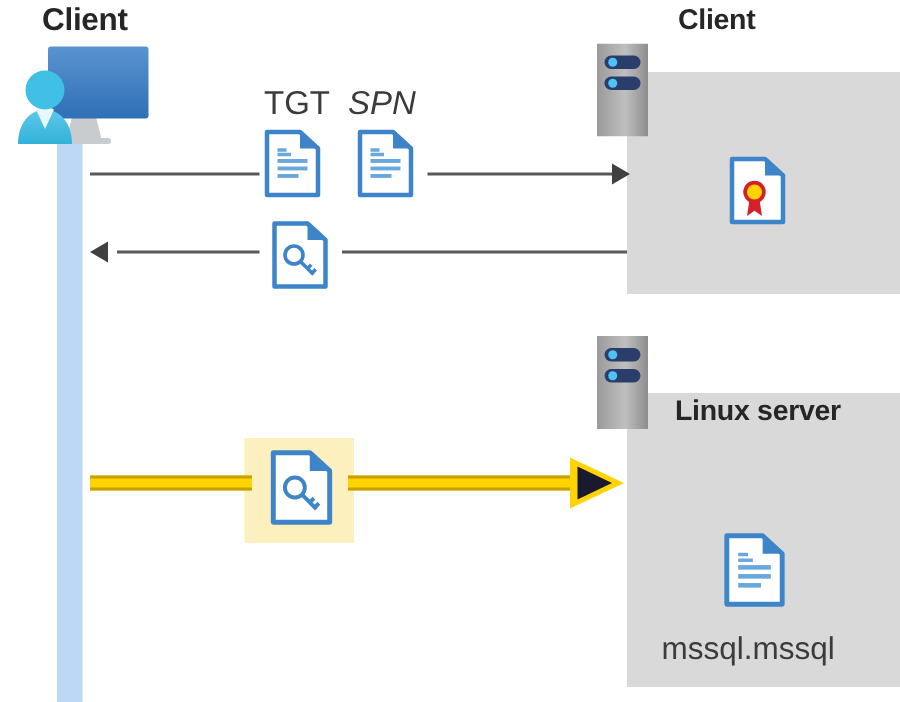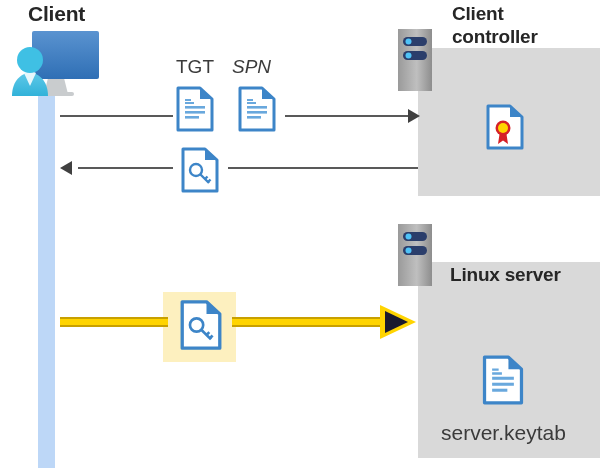--- a/index.html
+++ b/index.html
@@ -6,21 +6,21 @@
   body{width:600px;height:468px;position:relative;overflow:hidden;
        font-family:"Liberation Sans", sans-serif;}
   .stage{position:absolute;left:0;top:0;width:600px;height:360px;}
   .abs{position:absolute;}
 
   
   .hdr{font-weight:bold;color:#262626;letter-spacing:-0.2px;}
   #client-title{left:28px;top:2px;font-size:21px;}
   #dc-title{left:452px;top:2px;font-size:19px;line-height:23px;width:140px;}
   #linux-title{left:450px;top:225px;font-size:19px;margin-top:39px;}
-  .lbl-small{font-size:19px;color:#3b3b3b;font-weight:normal;}
+  .lbl-small{font-size:22px;color:#3b3b3b;font-weight:normal;}
   #tgt-label{left:176px;top:56px;}
   #spn-label{left:232px;top:56px;font-style:italic;}
   #keytab-label{left:441px;top:421px;font-size:21px;color:#3b3b3b;}
 
   
   .panel{background:#d9d9d9;}
   #dc-panel{left:418px;top:48px;width:182px;height:148px;}
   #linux-panel{left:418px;top:262px;width:182px;height:196px;}
 
   
@@ -114,21 +114,20 @@
       </linearGradient>
       <rect x="0" y="0" width="34" height="62" fill="url(#srv1)"></rect>
       <rect x="5" y="8" width="24" height="9" rx="4.5" fill="#2b3e6b"></rect>
       <circle cx="10.5" cy="12.5" r="3" fill="#4fc3f7"></circle>
       <rect x="5" y="22" width="24" height="9" rx="4.5" fill="#2b3e6b"></rect>
       <circle cx="10.5" cy="26.5" r="3" fill="#4fc3f7"></circle>
     </svg>
   </div>
   <div class="abs hdr" id="dc-title">
     <span>Client</span><br>
-    <span>controller</span>
   </div>
 
   <div class="abs server-icon" id="linux-server-icon">
     <svg width="34" height="62" viewBox="0 0 34 62">
       <linearGradient id="srv2" x1="0" y1="0" x2="1" y2="0">
         <stop offset="0" stop-color="#9a9a9a"></stop>
         <stop offset="0.55" stop-color="#bfbfbf"></stop>
         <stop offset="1" stop-color="#8d8d8d"></stop>
       </linearGradient>
       <rect x="0" y="0" width="34" height="62" fill="url(#srv2)"></rect>
@@ -222,15 +221,15 @@
   <div class="abs docicon" id="keytab-doc">
     <svg width="42" height="50" viewBox="0 0 38 46">
       <path d="M2 2 H24 L36 13 V44 H2 Z" fill="#ffffff" stroke="#3d85c8" stroke-width="3" stroke-linejoin="round"></path>
       <path d="M24 2 L36 13 H24 Z" fill="#3d85c8"></path>
       <rect x="9" y="20" width="20" height="2.8" fill="#69a8dd"></rect>
       <rect x="9" y="25.5" width="20" height="2.8" fill="#69a8dd"></rect>
       <rect x="9" y="31" width="14" height="2.8" fill="#69a8dd"></rect>
       <path d="M9 17 h9 M9 13.5 h6" stroke="#69a8dd" stroke-width="2.2" fill="none"></path>
     </svg>
   </div>
-  <div class="abs" id="keytab-label">server.keytab</div>
+  <div class="abs" id="keytab-label">mssql.mssql</div>
 
 </div>
 
 </body></html>

